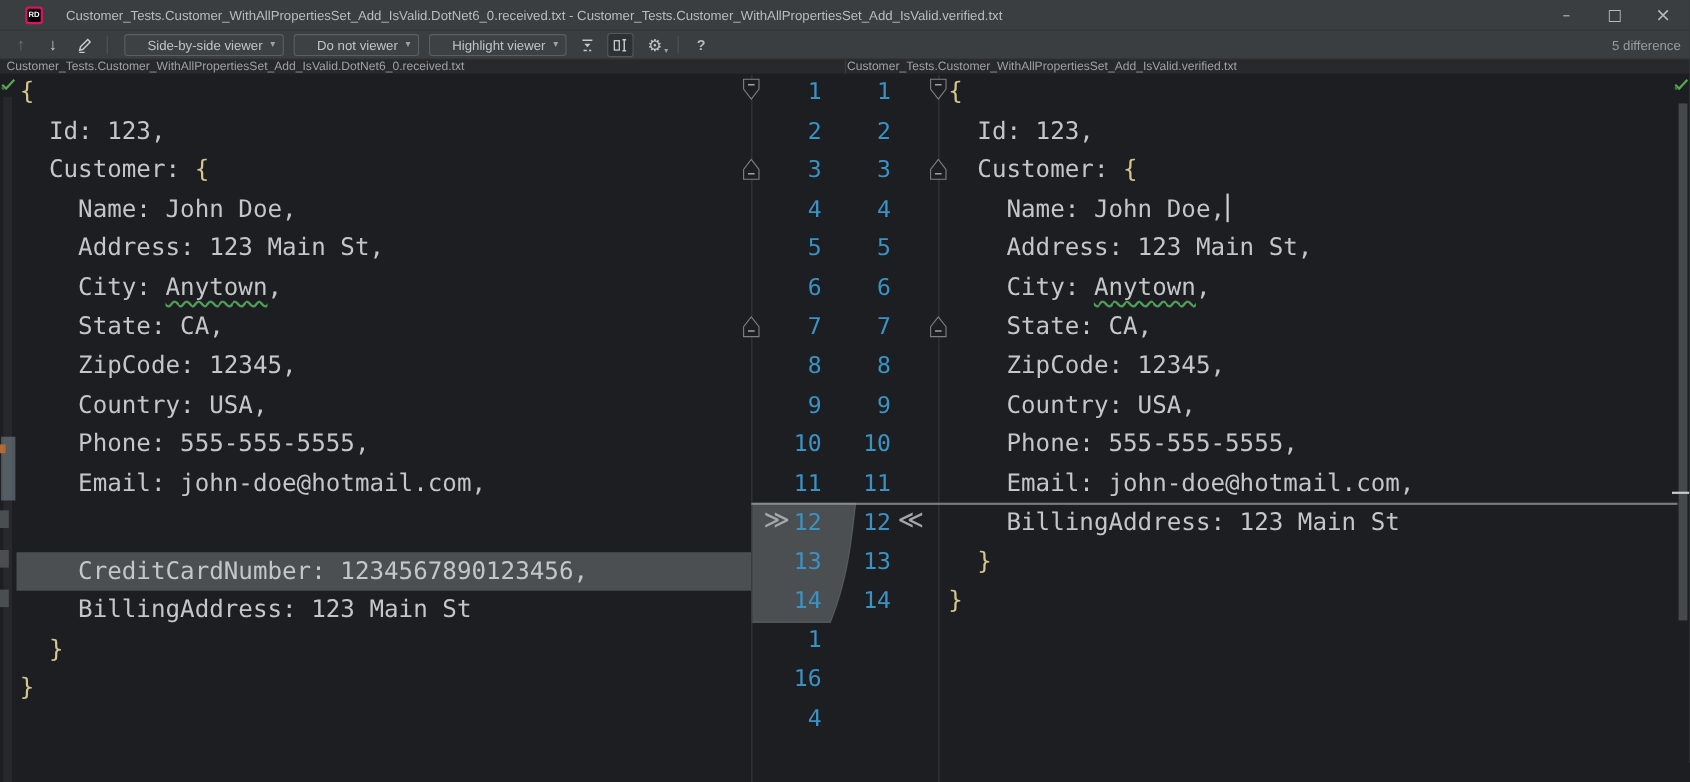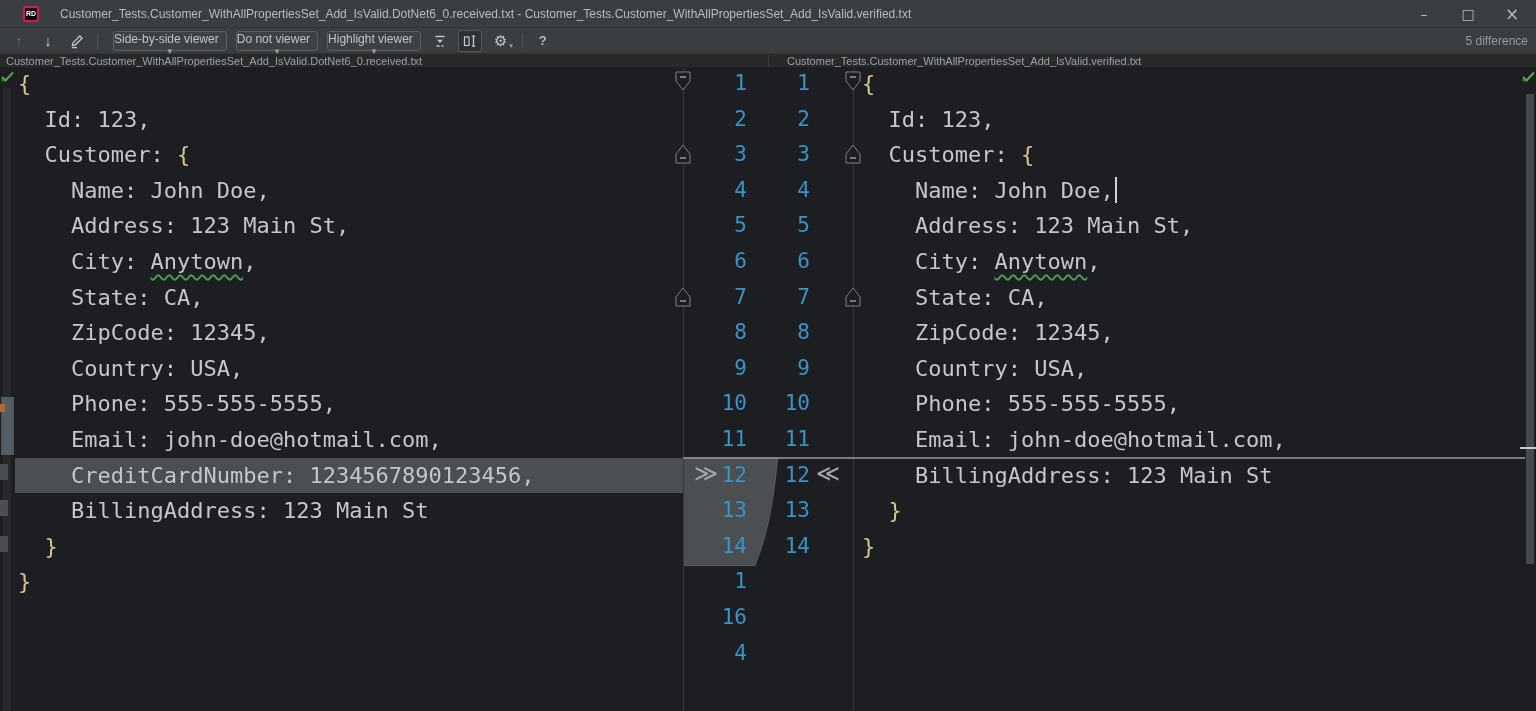--- a/index.html
+++ b/index.html
@@ -20,51 +20,51 @@
   .win-btn.close { font-size:17px; }
 
   
   .toolbar { position:relative; height:26px; background:#3b3e40; display:flex; align-items:center;
              border-bottom:1px solid #313437; }
   .tb-icon { width:20px; height:20px; display:flex; align-items:center; justify-content:center;
              font-size:15px; color:#c6c9cb; margin-left:9px; }
   .tb-icon.dim { color:#6b6f72; }
   .tb-sep { width:1px; height:16px; background:#515456; margin:0 6px 0 10px; }
   .dropdown { height:20px; margin-left:9px; border:1px solid #5b5f62; border-radius:3px;
-              display:flex; align-items:center; padding:0 7px 0 0; color:#c1c4c6; font-size:12px;
-              background:#3e4143; white-space:nowrap;flex-direction:column; }
+              display:flex; align-items:center; padding:0 7px 0 20px; color:#c1c4c6; font-size:12px;
+              background:#3e4143; white-space:nowrap; }
   .dd-caret { color:#9ea2a5; font-size:9px; margin-left:7px; font-family:"DejaVu Sans", sans-serif; }
   .toggle-btn { width:24px; height:22px; margin-left:8px; border:1px solid #54585a; border-radius:3px;
                 background:#2e3133; display:flex; align-items:center; justify-content:center; }
   .gear-wrap { position:relative; margin-left:8px; width:22px; height:20px; display:flex;
                align-items:center; justify-content:center; color:#c3c6c8;
                font-family:"DejaVu Sans", sans-serif; font-size:15px; }
   .gear-caret { position:absolute; right:-1px; bottom:1px; font-size:7px; color:#9ea2a5; }
   .help { margin-left:10px; color:#b9bbbd; font-size:13px; font-weight:bold; }
   .diff-count { position:absolute; right:8px; top:0; height:26px; display:flex; align-items:center;
                 color:#989b9d; font-size:12px; }
 
   
   .file-headers { position:relative; height:14px; background:#27292b; border-bottom:1px solid #1c1d1f; }
   .fh-label { position:absolute; top:0; height:14px; line-height:14px; font-size:11px; color:#9da0a3;
               white-space:nowrap; }
   .fh-left { left:6px; }
-  .fh-right { left:787px; }
+  .fh-right { left:770px; }
   .fh-div { position:absolute; left:768px; top:1px; width:1px; height:12px; background:#3a3d3f; }
 
   
   .editor { position:relative; width:1536px; height:643px; background:#1d1e21; overflow:hidden; }
   .gutter-div { position:absolute; top:0; width:1px; height:643px; background:#35383b; z-index:4; }
 
   .code-pane { position:absolute; top:-2px; z-index:3; font-family:"DejaVu Sans Mono", monospace;
                font-size:22px; color:#c3c7ca; }
   .code-line { height:35.6px; line-height:35.6px; white-space:pre; }
   #left-code { left:15px; width:668px; }
   #left-code .code-line { padding-left:3px; }
-  #left-code .code-line.hl { background:#4b4f52; }
+  #left-code .code-line.hl { background:#4b4f52;margin-top:44px; }
   #right-code { left:853px; width:668px; }
   #right-code .code-line { padding-left:9px; }
   .brace { color:#d5c58f; }
   .typo { text-decoration:underline wavy #4f9e58 1.5px; text-underline-offset:5px; }
   .caret { display:inline-block; width:2px; height:26px; background:#ced2d4; vertical-align:-5px;
            margin-left:1px; }
 
   .num-col { position:absolute; top:-2px; z-index:5; font-family:"DejaVu Sans Mono", monospace;
              font-size:21px; color:#3a93c5; }
   #left-nums { left:683px; width:64px; text-align:right; }

